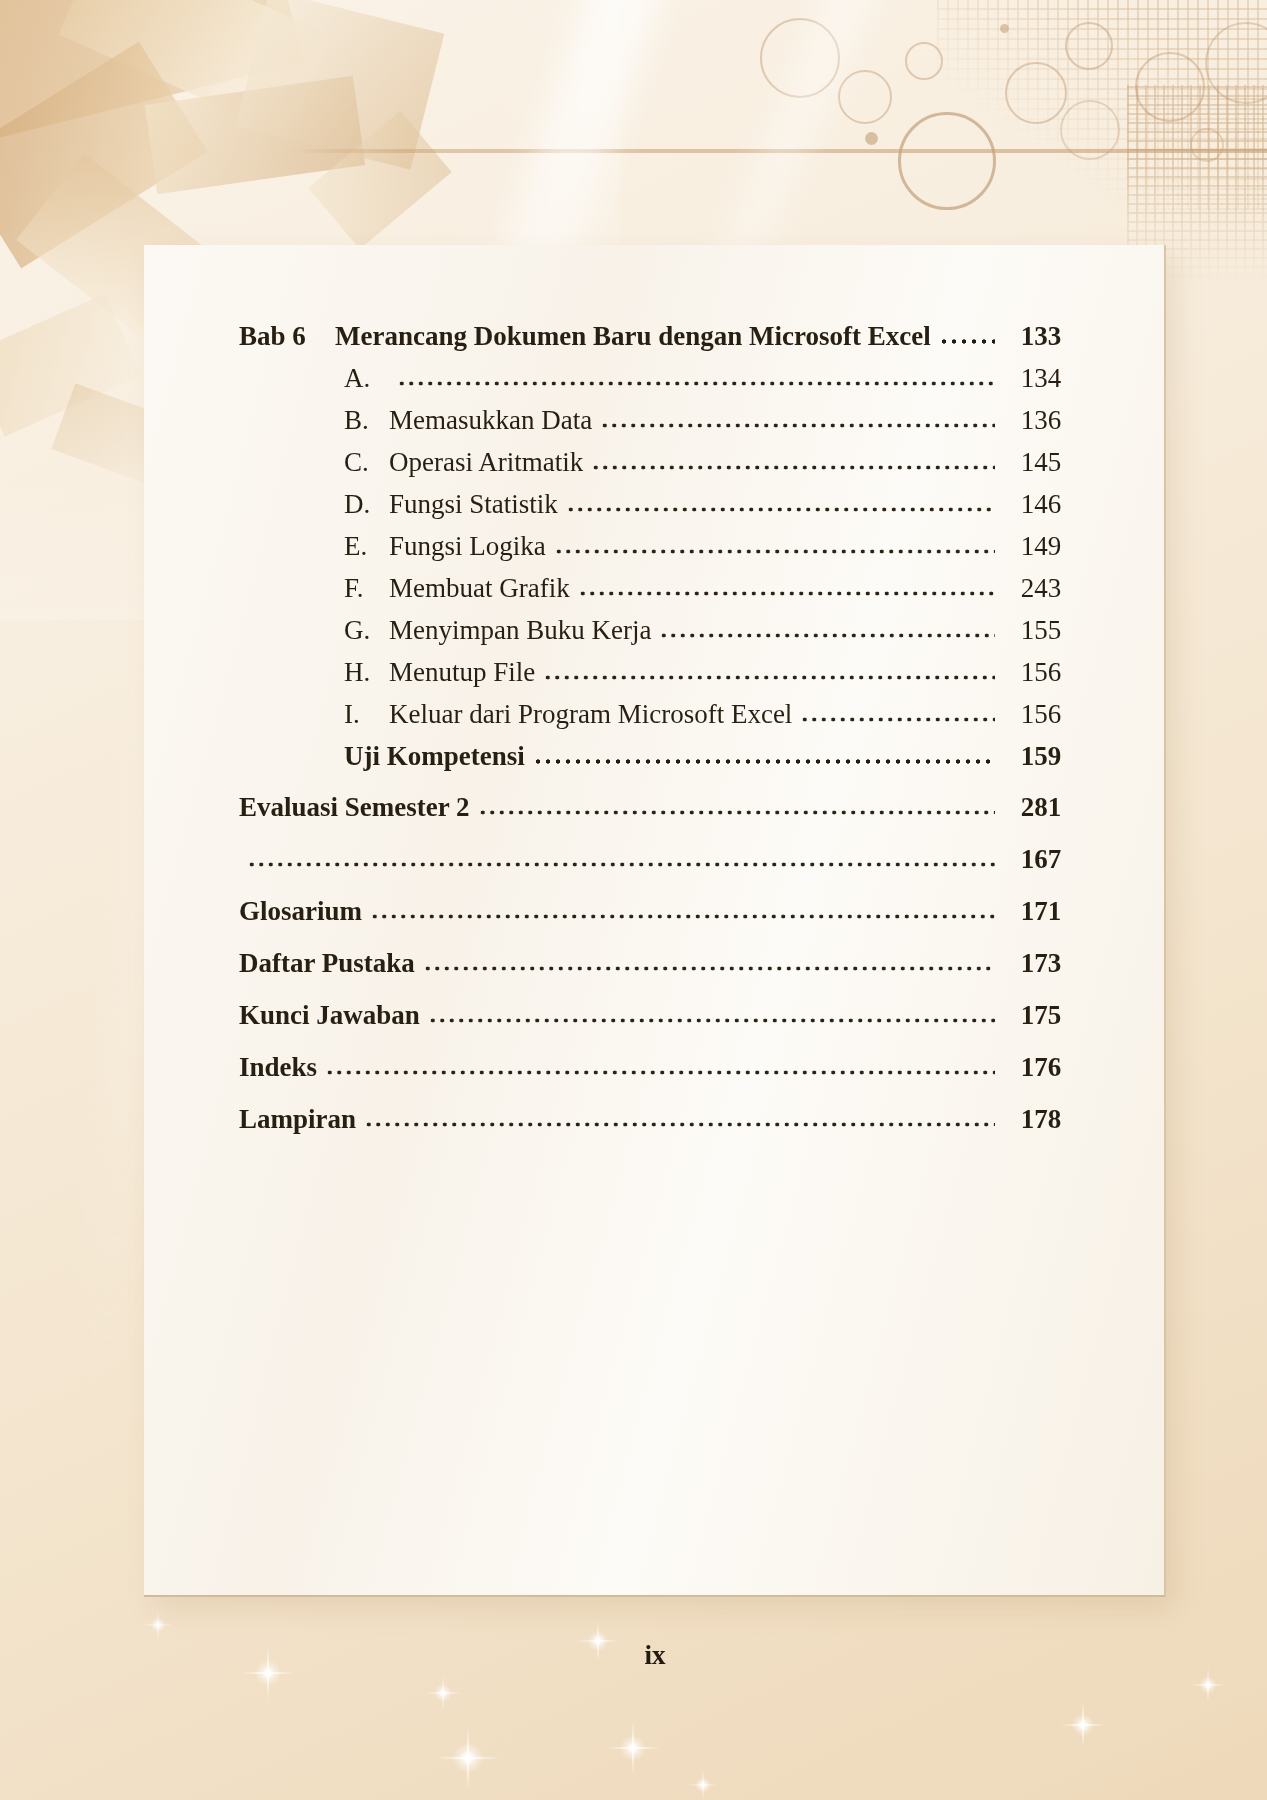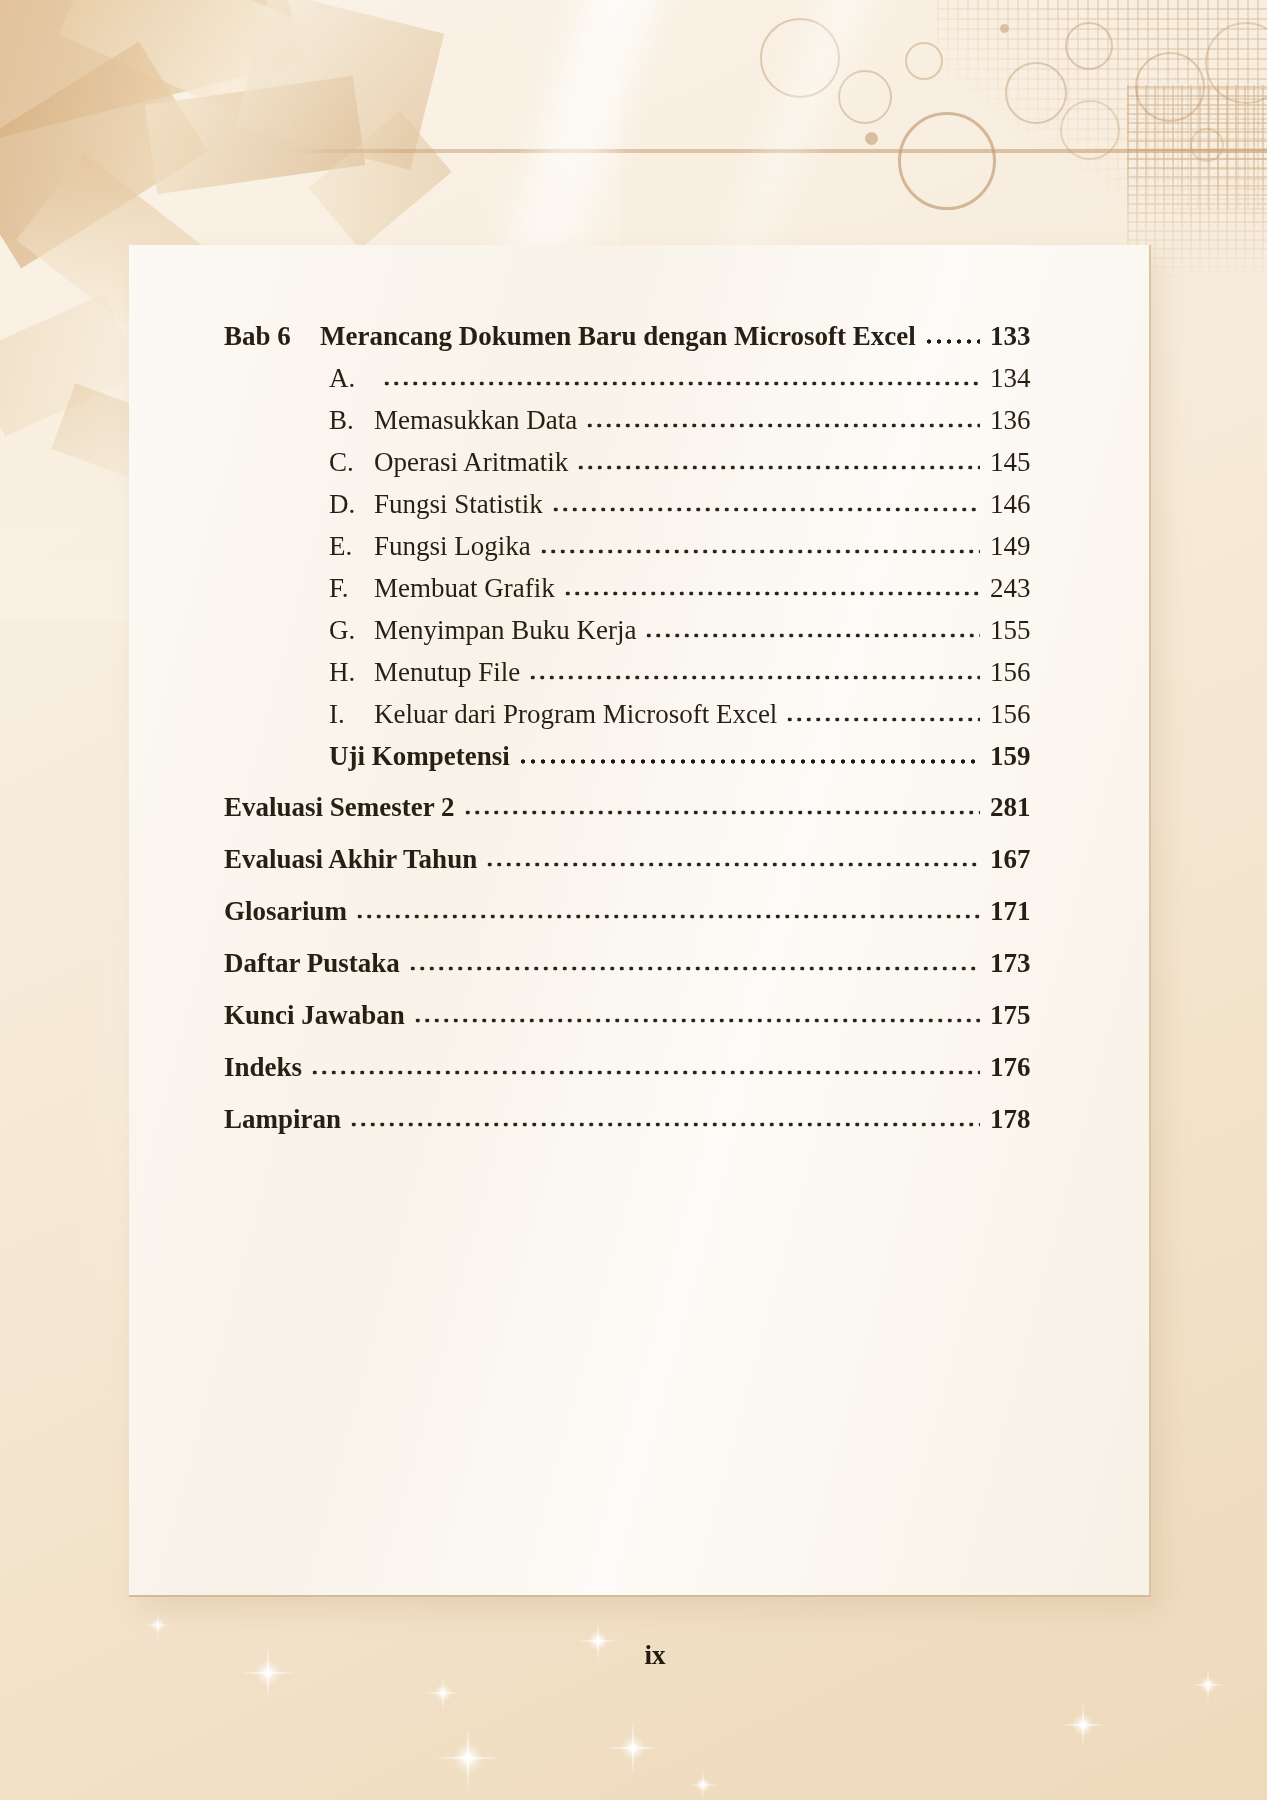--- a/index.html
+++ b/index.html
@@ -86,30 +86,30 @@
   .p2 { left:430px;  top:1680px; transform:scale(.7); }
   .p3 { left:455px;  top:1745px; transform:scale(1.2); }
   .p4 { left:585px;  top:1628px; transform:scale(.8); }
   .p5 { left:620px;  top:1735px; }
   .p6 { left:690px;  top:1772px; transform:scale(.6); }
   .p7 { left:145px;  top:1612px; transform:scale(.6); }
   .p8 { left:1070px; top:1712px; transform:scale(.9); }
   .p9 { left:1195px; top:1672px; transform:scale(.7); }
 
   
-  .sheet { position:absolute; left:129px; top:245px; width:1020px; height:1350px; z-index:1;
+  .sheet { position:absolute; left:144px; top:245px; width:1020px; height:1350px; z-index:1;
     background:linear-gradient(105deg,#fcf9f4 0%,#f8f2e9 35%,#fdfbf7 60%,#f7f0e5 100%);
     border-right:2px solid #d9c5a6; border-bottom:2px solid #d2bb97;
     box-shadow:10px 12px 26px rgba(170,130,80,.16); }
 
   .toc { padding:70px 87px 0 95px; color:#281f13; font-size:27px; }
   .row { display:flex; height:42px; line-height:42px; }
   .letter { width:45px; flex:0 0 45px; }
   .chap-label { width:96px; flex:0 0 96px; }
-  .pg { width:72px; flex:0 0 72px; text-align:left; }
+  .pg { width:72px; flex:0 0 72px; text-align:center; }
   .sub, .uji { padding-left:105px; }
   .bold { font-weight:700; }
 
   .dots { flex:1 1 auto; min-width:16px; margin:0 10px 0 8px;
     background-image:radial-gradient(circle, #2a2013 1.7px, transparent 2.2px);
     background-size:9.5px 9px; background-repeat:repeat-x;
     background-position:left bottom 11px; }
   .bold .dots, .dots.heavy {
     background-image:radial-gradient(circle, #241b10 1.9px, transparent 2.4px);
     background-size:10px 9px; }
@@ -254,21 +254,20 @@
 
       <div class="sections">
 
           <div class="row">
             <span>Evaluasi Semester 2</span>
             <span class="dots"></span>
             <span class="pg">281</span>
           </div>
 
           <div class="row">
-            <span>Evaluasi Akhir Tahun</span>
             <span class="dots"></span>
             <span class="pg">167</span>
           </div>
 
           <div class="row">
             <span>Glosarium</span>
             <span class="dots"></span>
             <span class="pg">171</span>
           </div>
 

